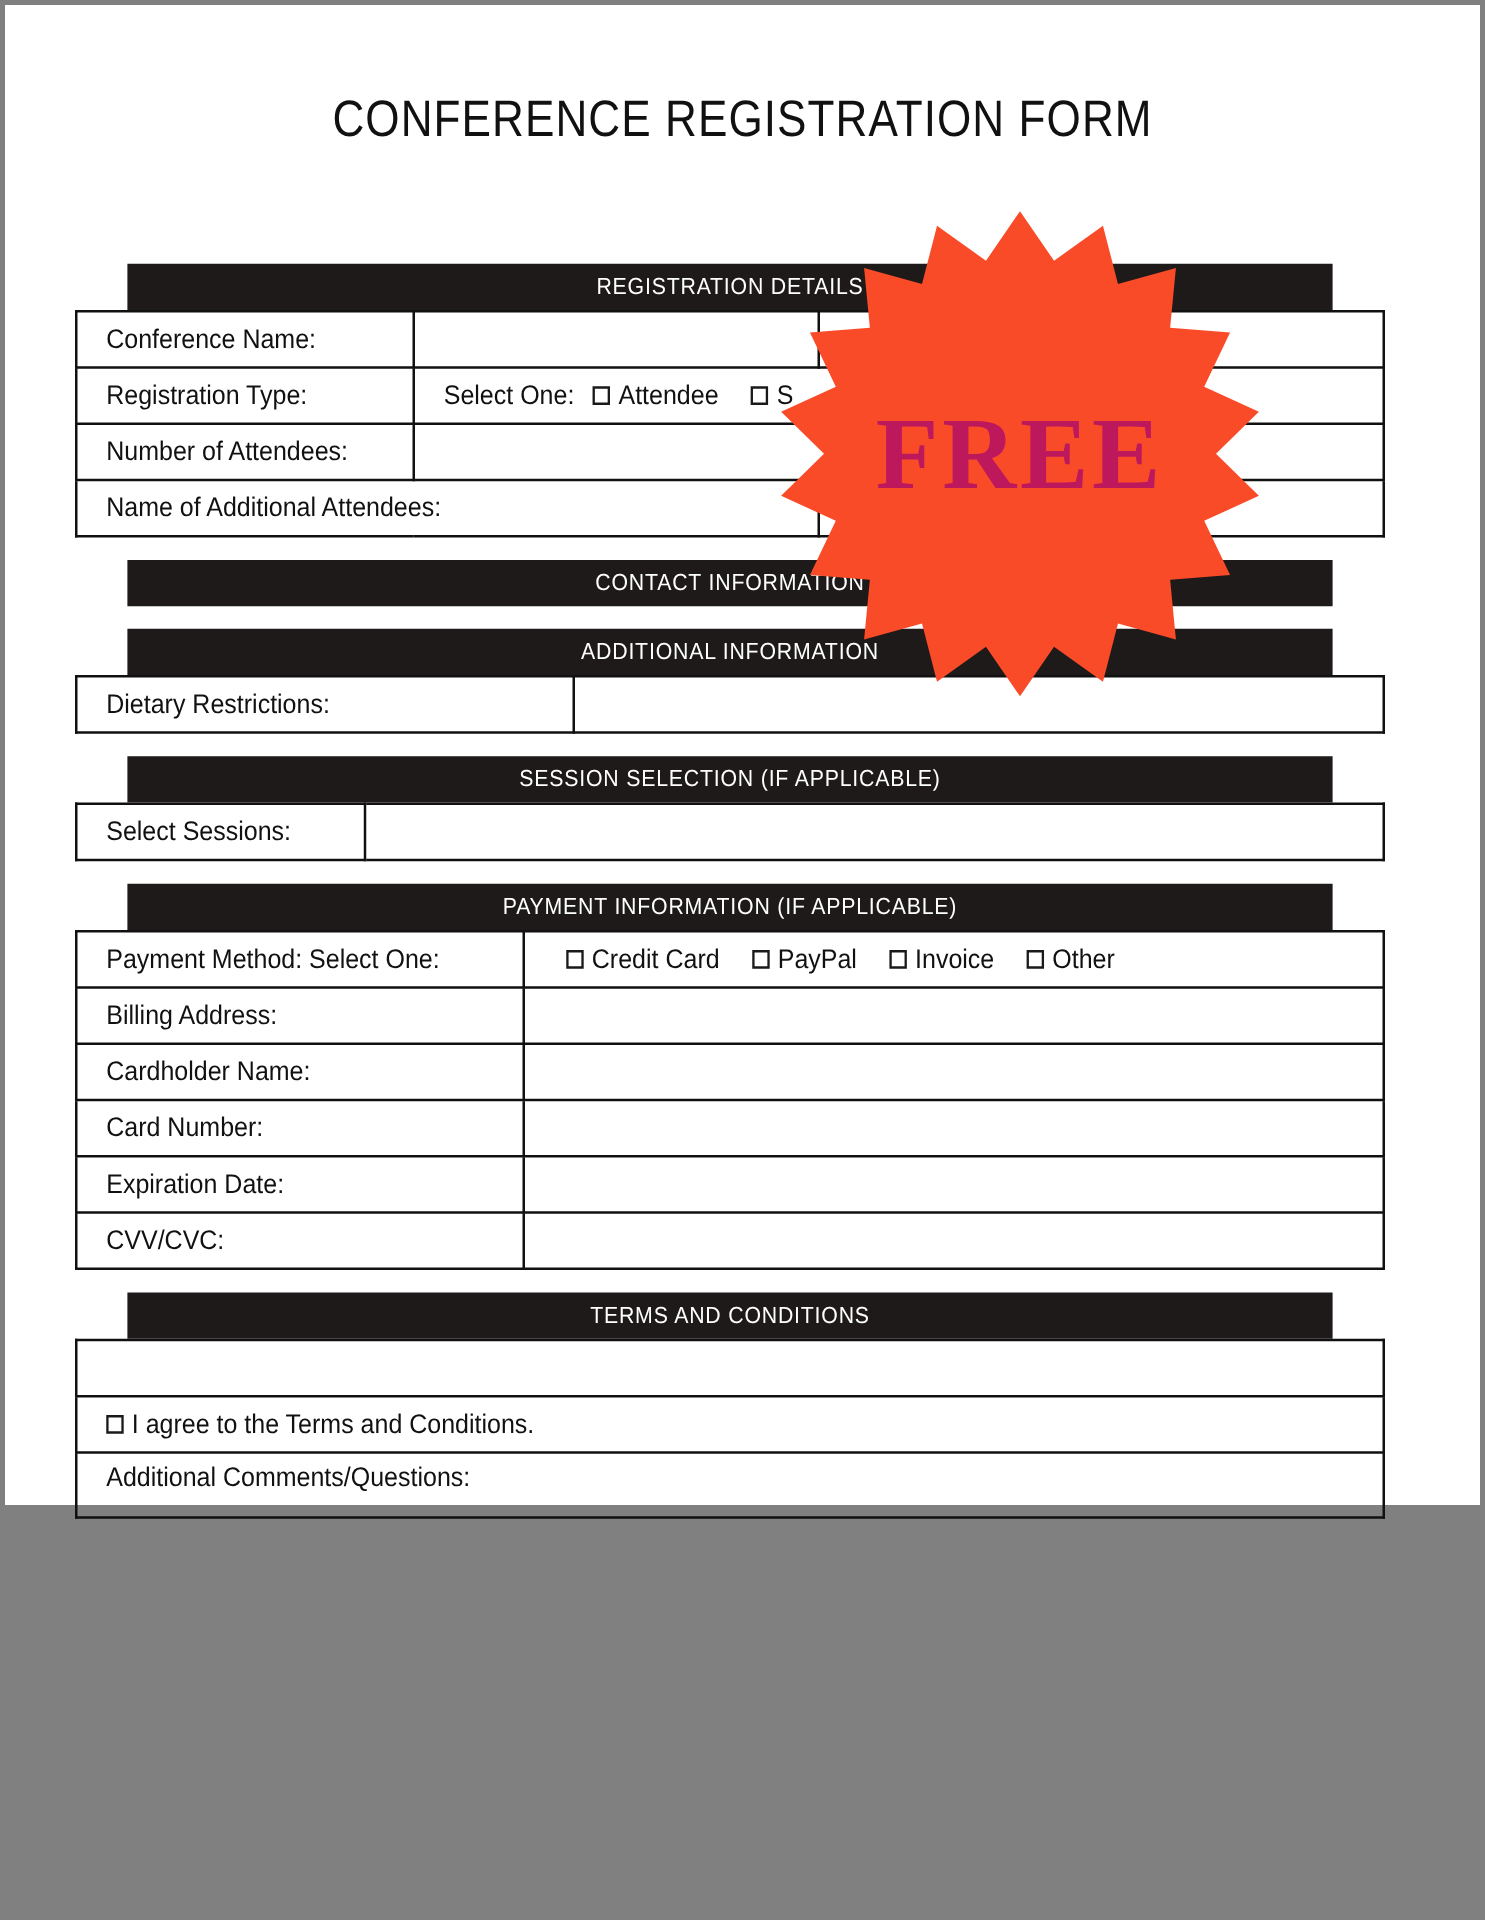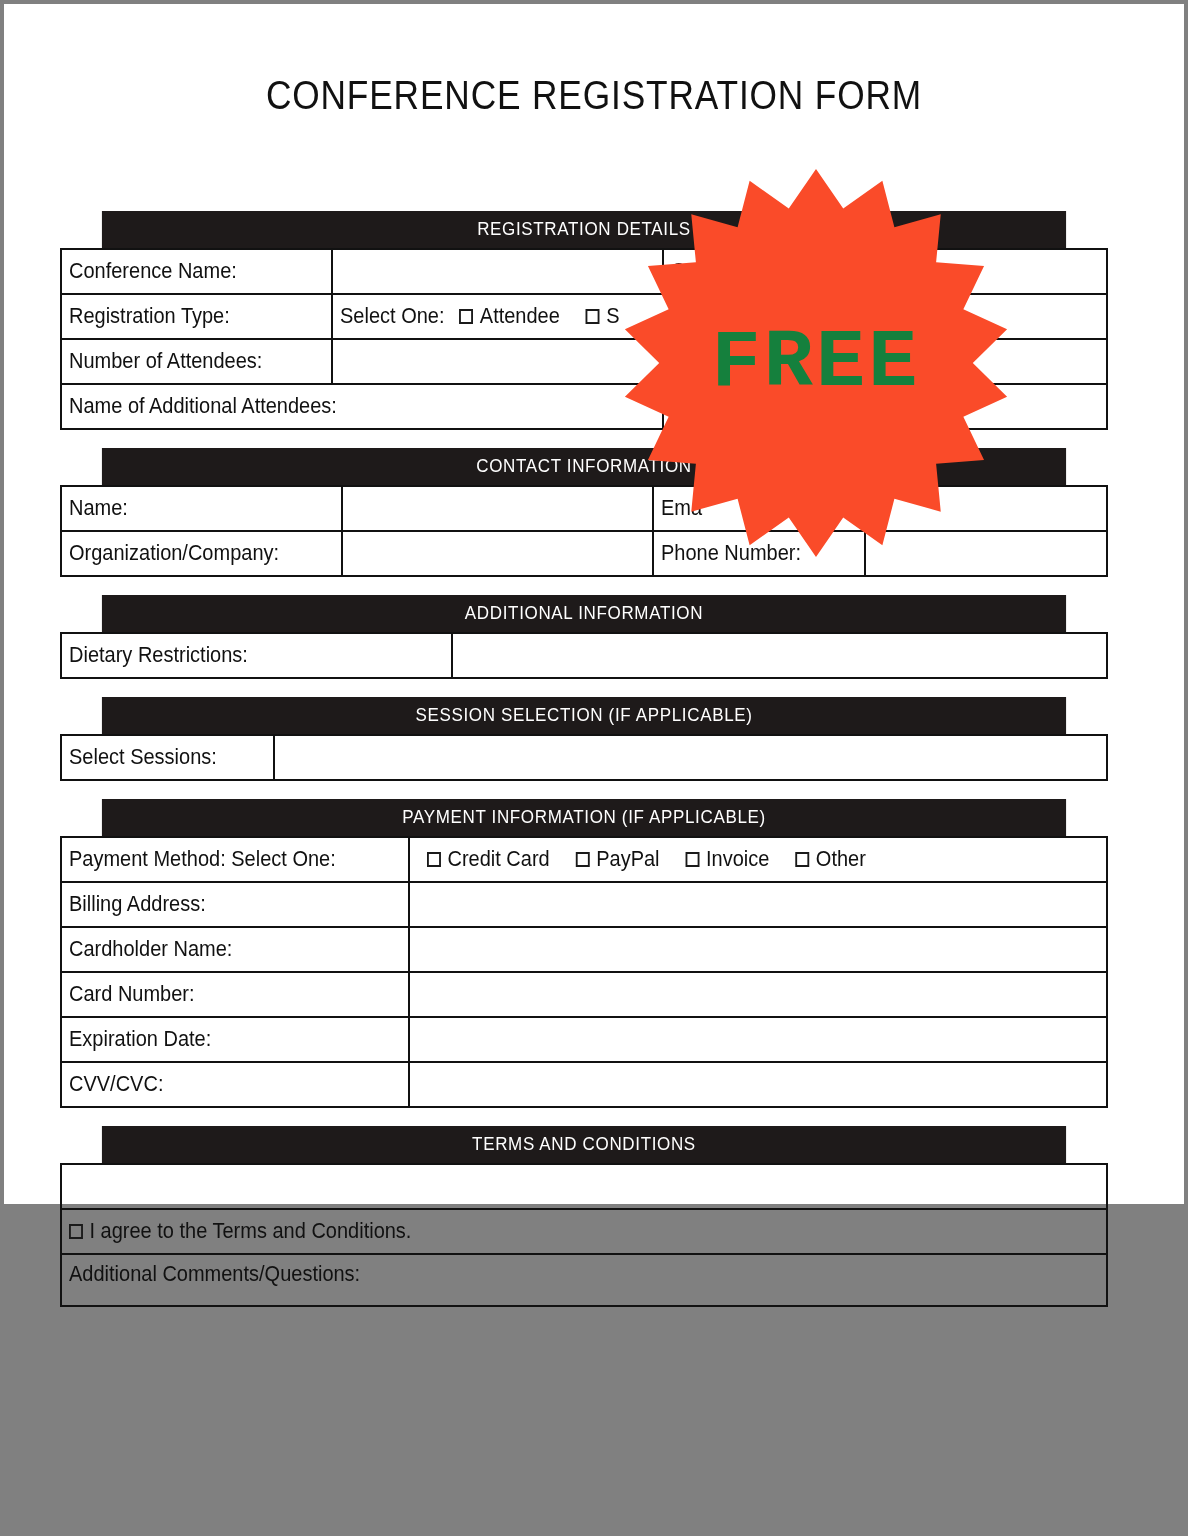--- a/index.html
+++ b/index.html
@@ -64,21 +64,21 @@
   }
 
   table.grid {
     border-collapse: collapse;
     width: 100%;
     table-layout: fixed;
   }
   table.grid td {
     border: 2px solid #111111;
     height: 43px;
-    padding: 0 7px;
+    padding: 0 23px;
     font-size: 21.5px;
     color: #111111;
     vertical-align: middle;
     transform-origin: left center;
     overflow: hidden;
     white-space: nowrap;
   }
   td .lbl {
     display: inline-block;
     transform: scaleX(0.93);
@@ -121,25 +121,25 @@
   .badge svg { display: block; width: 100%; height: 100%; }
   .badge-text {
     position: absolute;
     left: 0;
     top: 0;
     width: 392px;
     height: 392px;
     display: flex;
     align-items: center;
     justify-content: center;
-    color: #15803d;
+    color: #be185d;
     font-size: 82px;
     font-weight: bold;
     letter-spacing: 3px;
-    font-family: Liberation Mono, monospace;
+    font-family: Liberation Serif, serif;
   }
 </style>
 </head>
 <body>
 
 <div class="page">
 
   <div class="page-title">CONFERENCE REGISTRATION FORM</div>
 
   <div class="form-area">
@@ -171,36 +171,20 @@
         <tr>
           <td colspan="2" style="width:34%"><span class="lbl">Name of Additional Attendees:</span></td>
           <td colspan="2" class="blank"></td>
         </tr>
       </tbody>
         </table>
     </div>
 
     <div class="section">
       <div class="sec-header">CONTACT INFORMATION</div>
-      <table class="grid">
-        <tbody>
-            <tr>
-          <td style="width:27%"><span class="lbl">Name:</span></td>
-          <td style="width:30%" class="blank"></td>
-          <td style="width:20%"><span class="lbl">Ema</span></td>
-          <td style="width:23%" class="blank"></td>
-        </tr>
-        <tr>
-          <td><span class="lbl">Organization/Company:</span></td>
-          <td class="blank"></td>
-          <td><span class="lbl">Phone Number:</span></td>
-          <td class="blank"></td>
-        </tr>
-      </tbody>
-        </table>
     </div>
 
     <div class="section">
       <div class="sec-header">ADDITIONAL INFORMATION</div>
       <table class="grid">
         <tbody>
             <tr>
           <td style="width:37%"><span class="lbl">Dietary Restrictions:</span></td>
           <td style="width:63%" class="blank"></td>
         </tr>

